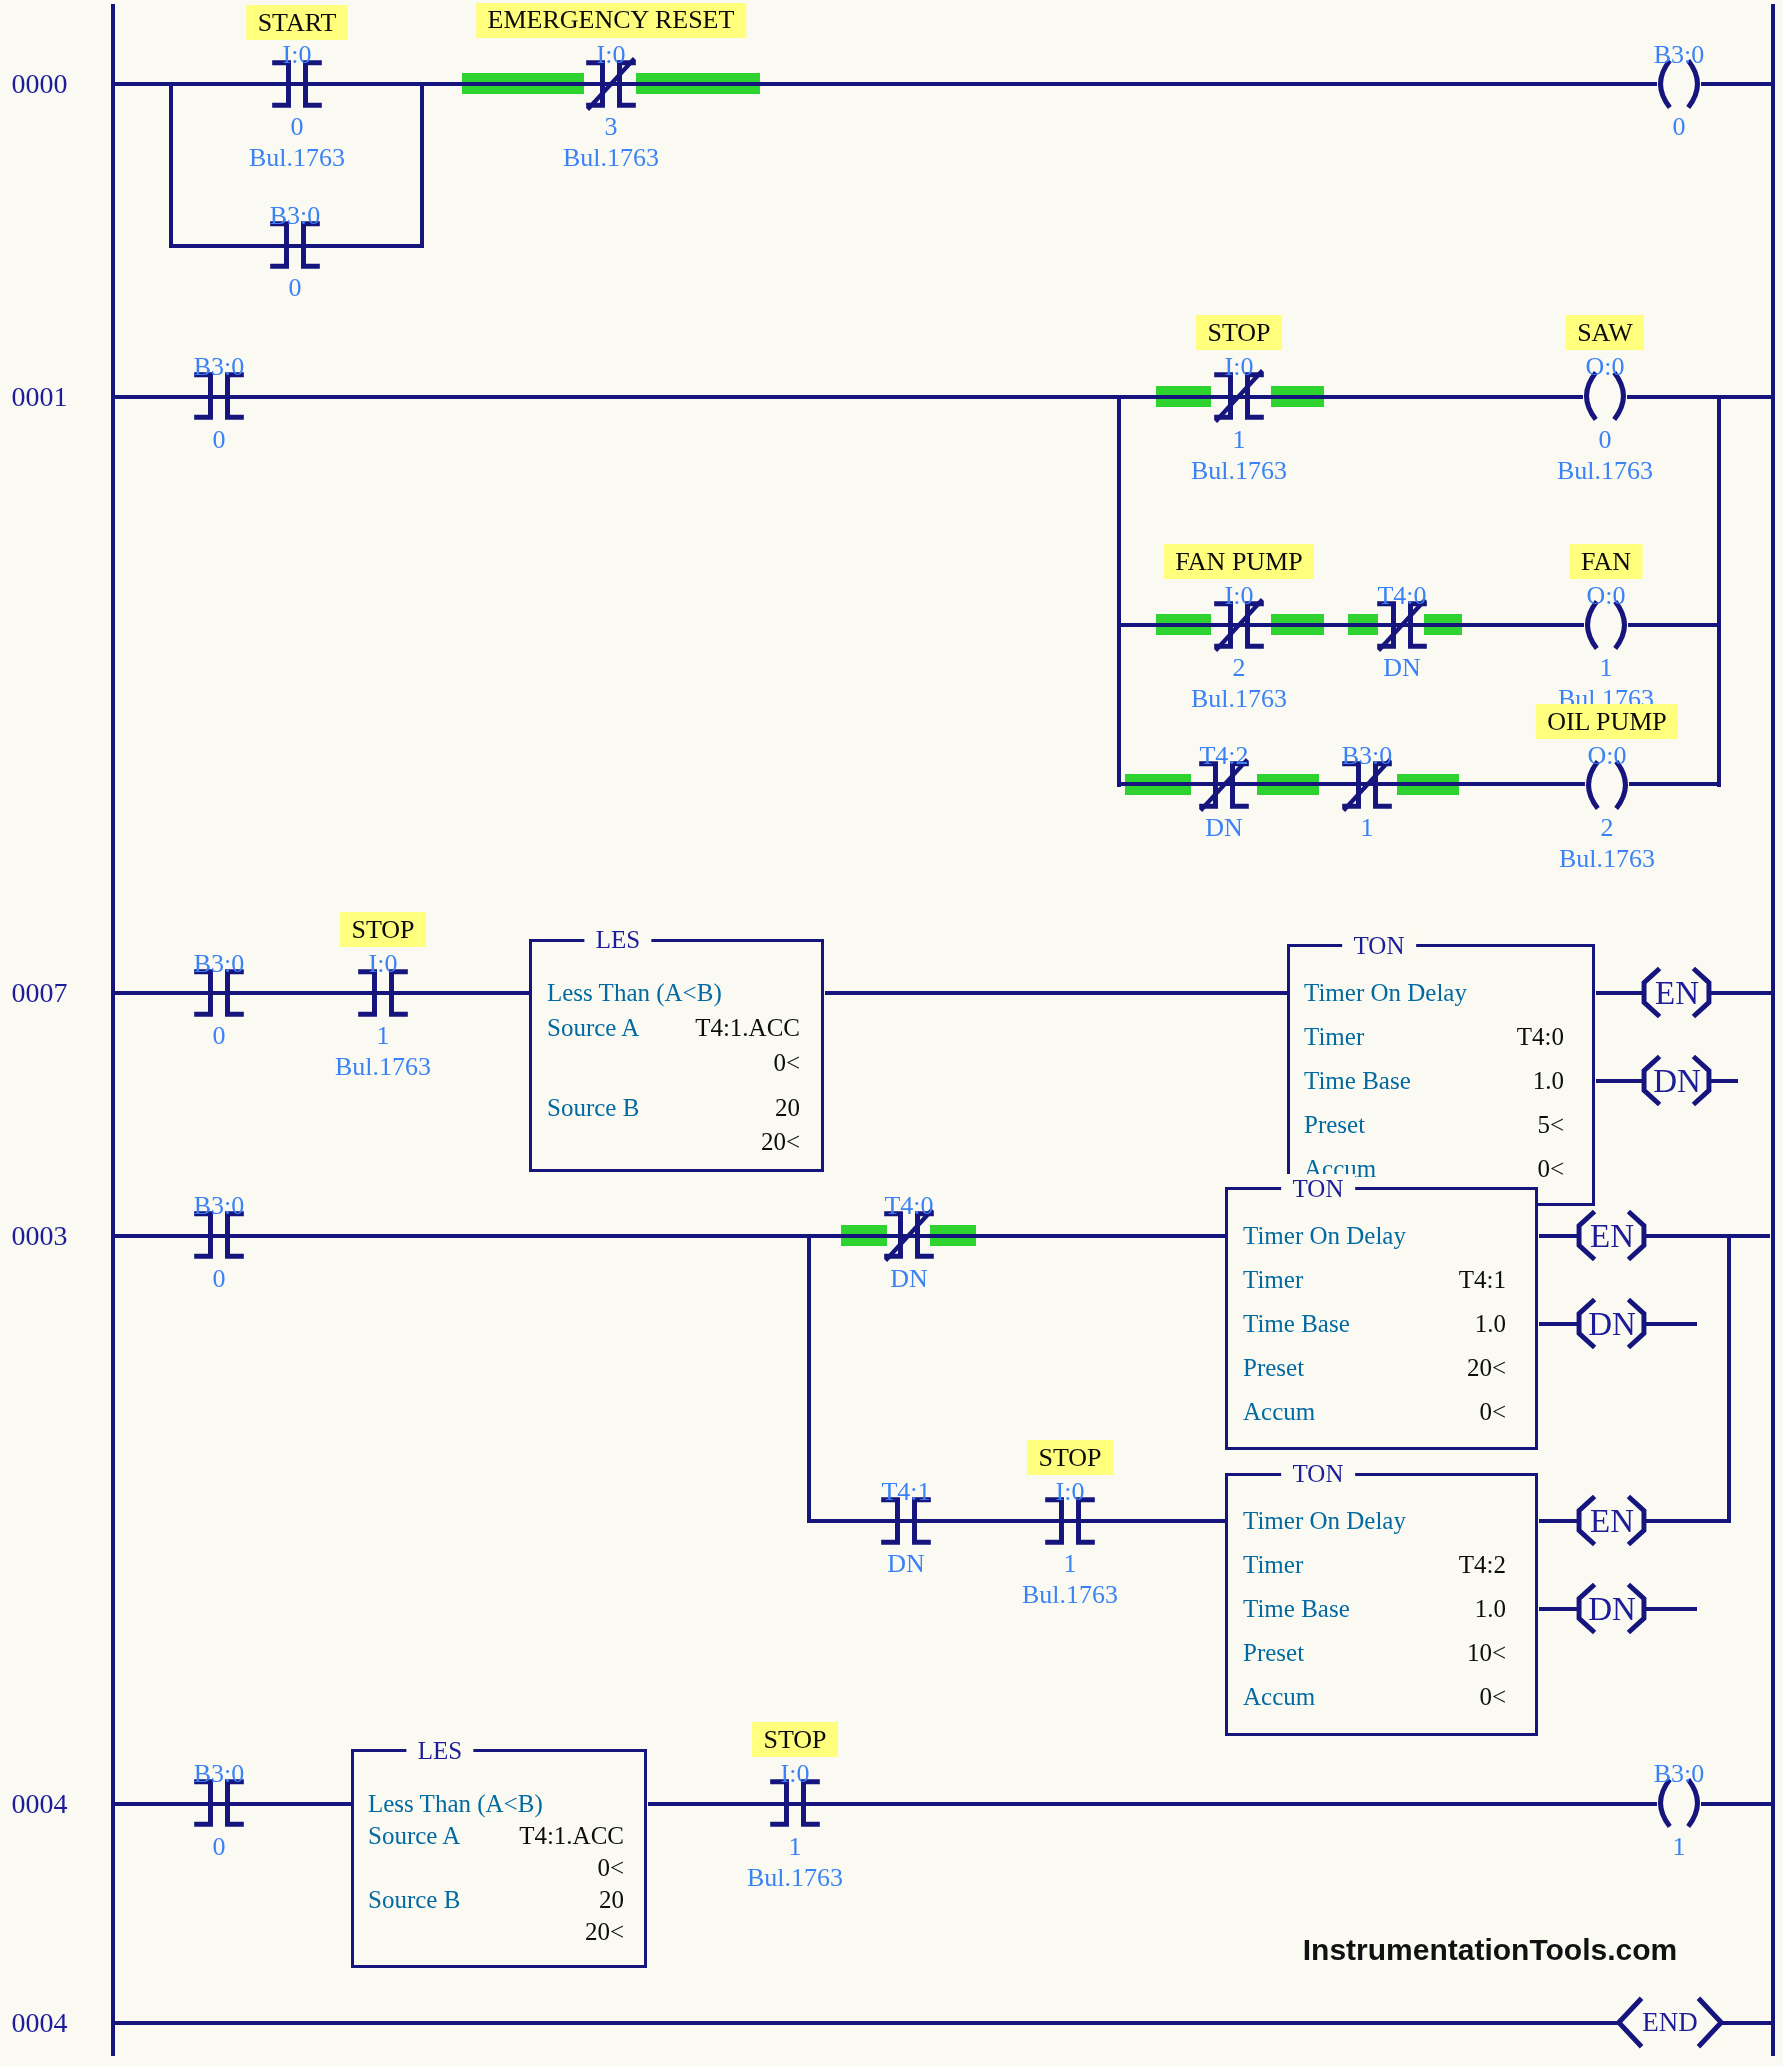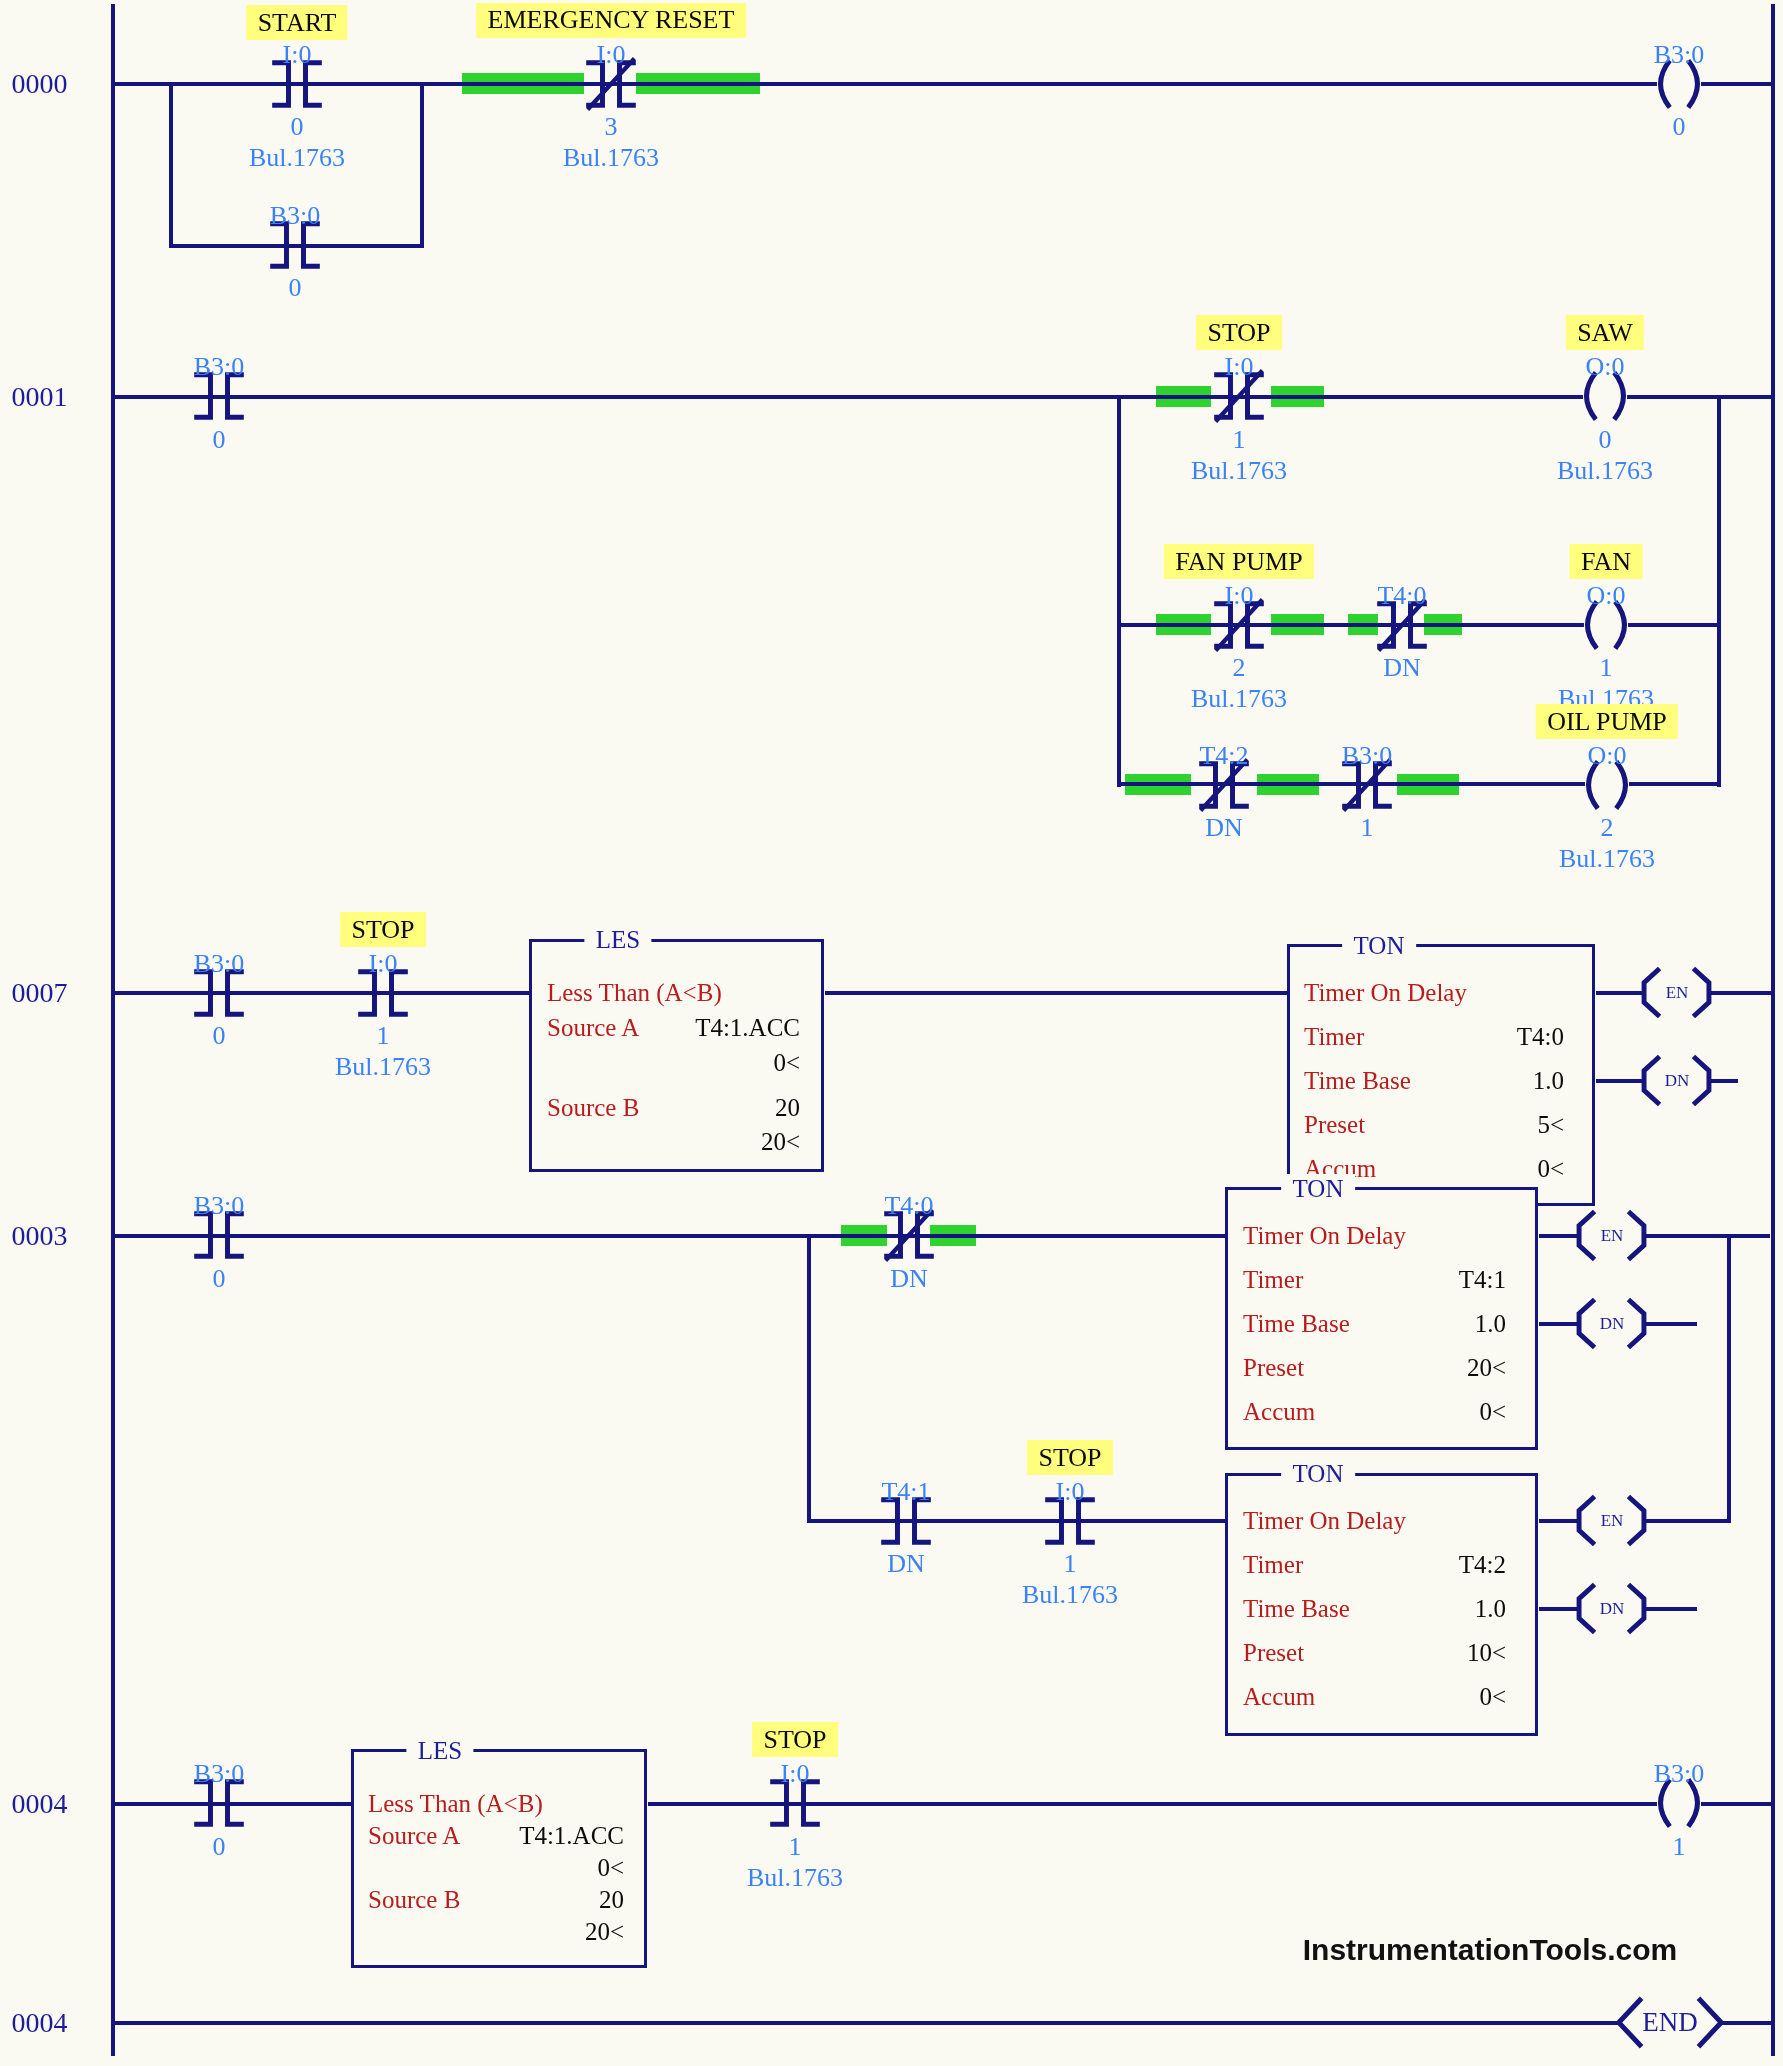--- a/index.html
+++ b/index.html
@@ -6,26 +6,26 @@
   body{background:#fafaf2;font-family:"Liberation Serif",serif;}
   #canvas{position:relative;width:1784px;height:2066px;background:#fafaf2;overflow:hidden;}
   .h{position:absolute;height:3.6px;background:#15157d;z-index:2;}
   .v{position:absolute;width:3.6px;background:#15157d;z-index:2;}
   .g{position:absolute;height:21px;background:#2fd32f;z-index:1;}
   .sym{position:absolute;overflow:visible;z-index:3;}
   .st{fill:none;stroke:#15157d;stroke-width:7px;}
   .sl{fill:none;stroke:#15157d;stroke-width:6px;}
   .mk{fill:#fafaf2;}
   .t{position:absolute;transform:translateX(-50%);color:#3b82f6;font-size:26px;line-height:30px;white-space:nowrap;z-index:4;}
-  .cn{position:absolute;transform:translateX(-50%);color:#1d1d99;font-size:17px;line-height:30px;white-space:nowrap;z-index:4;}
+  .cn{position:absolute;transform:translateX(-50%);color:#1d1d99;font-size:33px;line-height:30px;white-space:nowrap;z-index:4;}
   .tag{position:absolute;transform:translateX(-50%);background:#ffff7d;color:#0c0c0c;font-size:26px;line-height:34px;padding:0.7px 11.4px;white-space:nowrap;z-index:4;}
   .rn{position:absolute;color:#1d1d99;font-size:28px;line-height:31px;z-index:4;}
   .box{position:absolute;border:3.6px solid #15157d;background:#fafaf2;z-index:2;}
   .bt{position:absolute;transform:translate(-50%,-50%);background:#fafaf2;color:#1d1d99;font-size:25px;line-height:30px;padding:0 11.4px;white-space:nowrap;z-index:4;}
-  .bl{position:absolute;color:#b91c1c;font-size:25px;line-height:31px;white-space:nowrap;z-index:4;}
+  .bl{position:absolute;color:#0369a1;font-size:25px;line-height:31px;white-space:nowrap;z-index:4;}
   .bv{position:absolute;color:#0c0c0c;font-size:25px;line-height:31px;text-align:right;white-space:nowrap;z-index:4;}
   .wm{position:absolute;transform:translateX(-50%);color:#111;font-family:"Liberation Sans",sans-serif;font-weight:bold;font-size:30px;line-height:34px;white-space:nowrap;z-index:4;}
 </style>
 </head>
 <body>
 
 <div id="canvas">
 
   <div class="v" style="left:111px;top:4.3px;height:2052px"></div>
   <div class="v" style="left:1771px;top:4.3px;height:2052px"></div>

